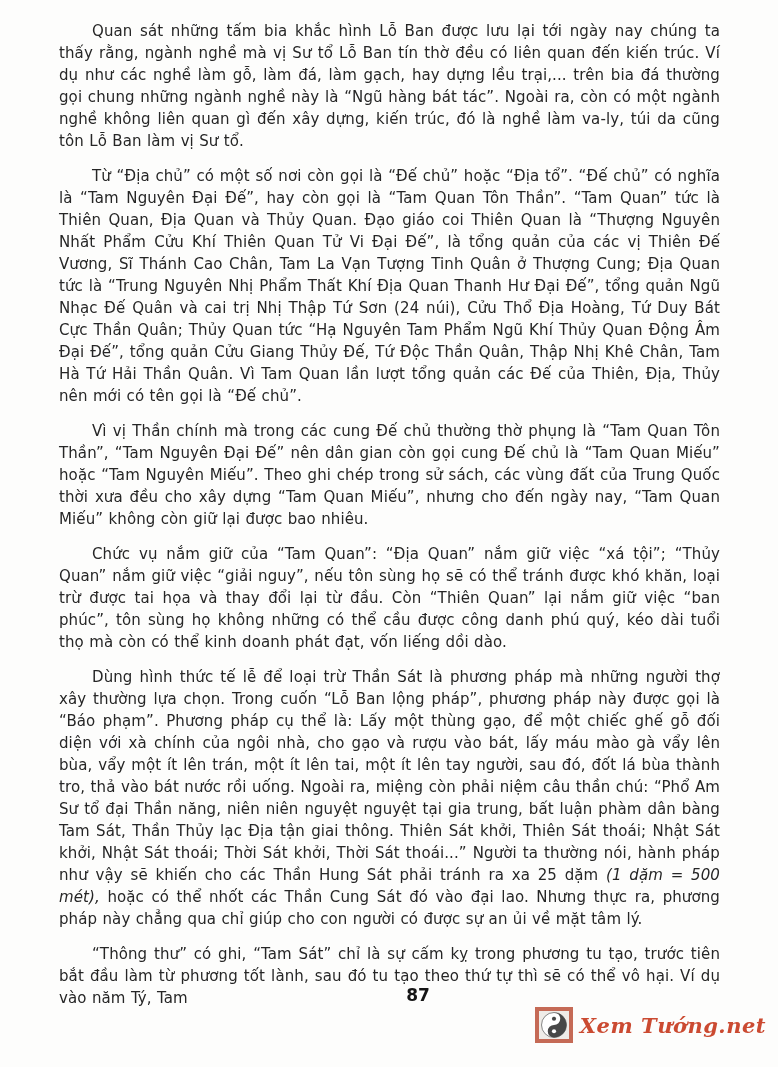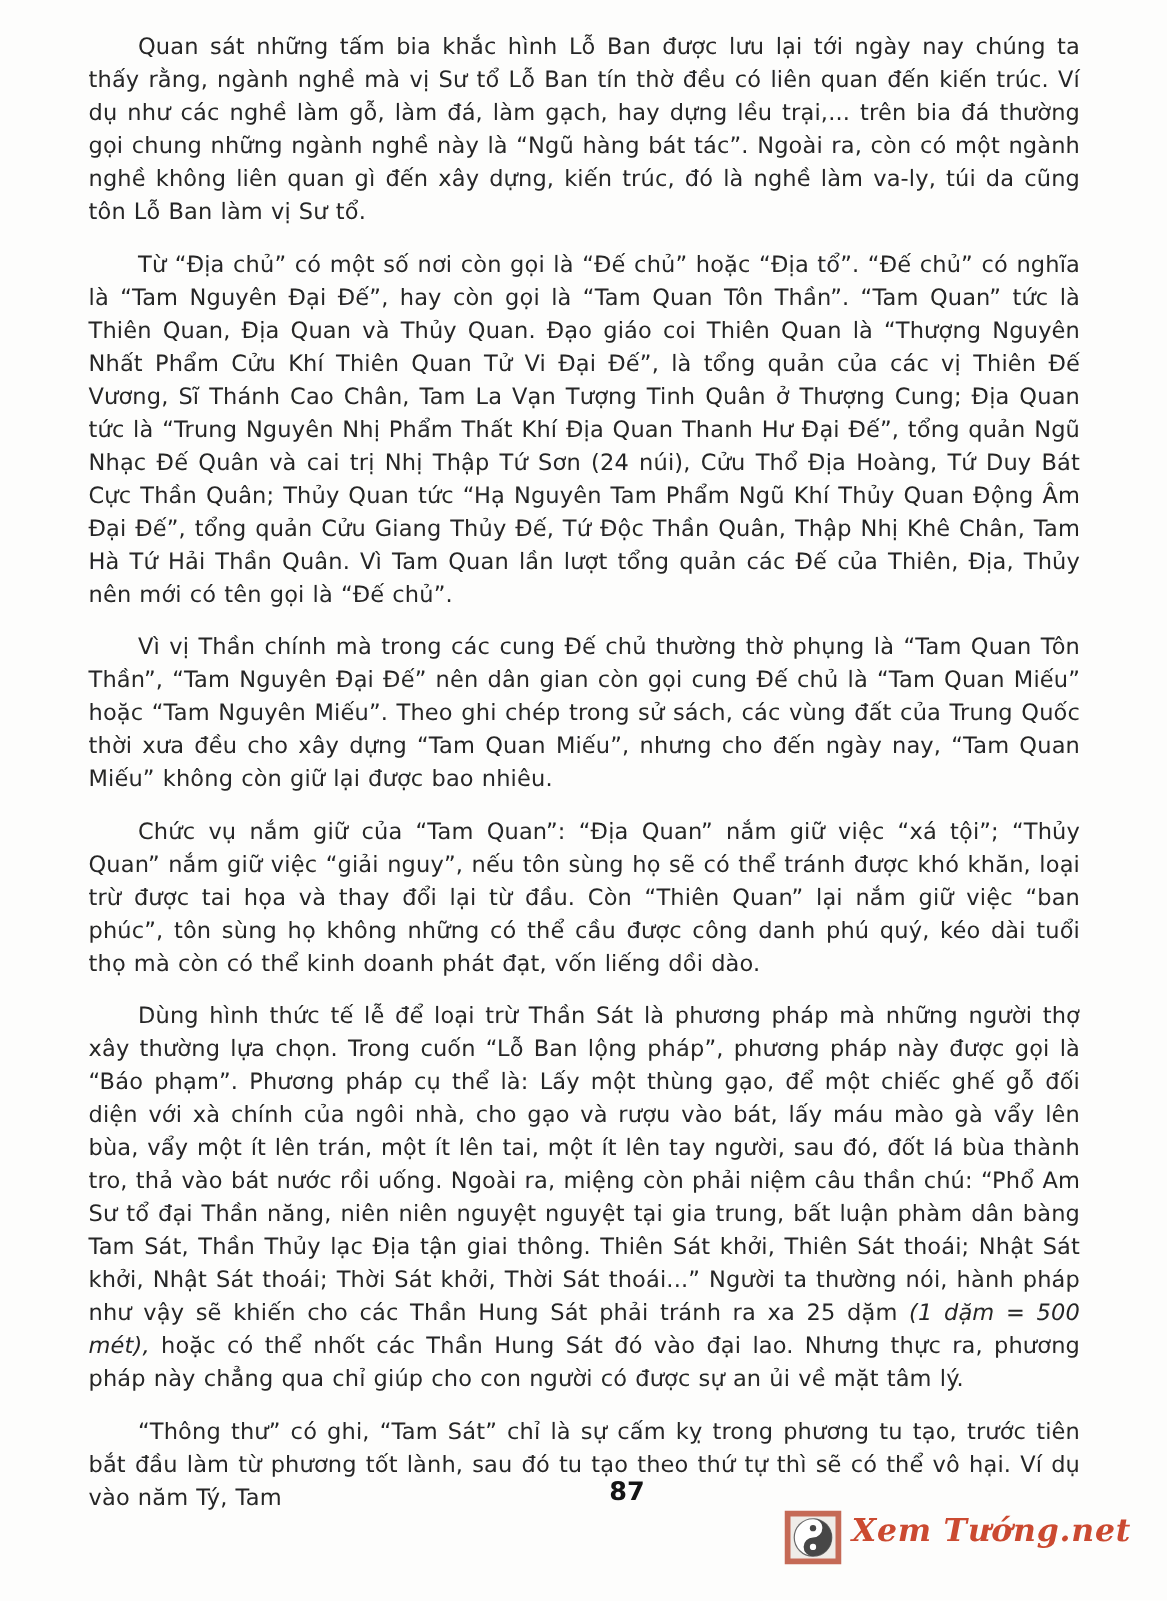--- a/index.html
+++ b/index.html
@@ -36,22 +36,23 @@
     position:absolute;
     left:0;top:985px;width:778px;
     text-align:center;
     font-size:17px;
     font-weight:bold;
     color:#151515;
     padding-left:29px;
   }
   .watermark{
     position:absolute;
-    top:1007px;right:24px;
+    top:1007px;right:12px;
     display:flex;
+    align-items:center;
     gap:7px;
     text-decoration:none;
     cursor:pointer;
   }
   .wm-icon{
     display:inline-block;
     width:38px;height:36px;
     line-height:0;
   }
   .wm-text{
@@ -69,21 +70,21 @@
 <div class="page">
 
   <div class="text-block">
     <p class="para">Quan sát những tấm bia khắc hình Lỗ Ban được lưu lại tới ngày nay chúng ta thấy rằng, ngành nghề mà vị Sư tổ Lỗ Ban tín thờ đều có liên quan đến kiến trúc. Ví dụ như các nghề làm gỗ, làm đá, làm gạch, hay dựng lều trại,... trên bia đá thường gọi chung những ngành nghề này là “Ngũ hàng bát tác”. Ngoài ra, còn có một ngành nghề không liên quan gì đến xây dựng, kiến trúc, đó là nghề làm va-ly, túi da cũng tôn Lỗ Ban làm vị Sư tổ.</p>
     <p class="para">Từ “Địa chủ” có một số nơi còn gọi là “Đế chủ” hoặc “Địa tổ”. “Đế chủ” có nghĩa là “Tam Nguyên Đại Đế”, hay còn gọi là “Tam Quan Tôn Thần”. “Tam Quan” tức là Thiên Quan, Địa Quan và Thủy Quan. Đạo giáo coi Thiên Quan là “Thượng Nguyên Nhất Phẩm Cửu Khí Thiên Quan Tử Vi Đại Đế”, là tổng quản của các vị Thiên Đế Vương, Sĩ Thánh Cao Chân, Tam La Vạn Tượng Tinh Quân ở Thượng Cung; Địa Quan tức là “Trung Nguyên Nhị Phẩm Thất Khí Địa Quan Thanh Hư Đại Đế”, tổng quản Ngũ Nhạc Đế Quân và cai trị Nhị Thập Tứ Sơn (24 núi), Cửu Thổ Địa Hoàng, Tứ Duy Bát Cực Thần Quân; Thủy Quan tức “Hạ Nguyên Tam Phẩm Ngũ Khí Thủy Quan Động Âm Đại Đế”, tổng quản Cửu Giang Thủy Đế, Tứ Độc Thần Quân, Thập Nhị Khê Chân, Tam Hà Tứ Hải Thần Quân. Vì Tam Quan lần lượt tổng quản các Đế của Thiên, Địa, Thủy nên mới có tên gọi là “Đế chủ”.</p>
     <p class="para">Vì vị Thần chính mà trong các cung Đế chủ thường thờ phụng là “Tam Quan Tôn Thần”, “Tam Nguyên Đại Đế” nên dân gian còn gọi cung Đế chủ là “Tam Quan Miếu” hoặc “Tam Nguyên Miếu”. Theo ghi chép trong sử sách, các vùng đất của Trung Quốc thời xưa đều cho xây dựng “Tam Quan Miếu”, nhưng cho đến ngày nay, “Tam Quan Miếu” không còn giữ lại được bao nhiêu.</p>
     <p class="para">Chức vụ nắm giữ của “Tam Quan”: “Địa Quan” nắm giữ việc “xá tội”; “Thủy Quan” nắm giữ việc “giải nguy”, nếu tôn sùng họ sẽ có thể tránh được khó khăn, loại trừ được tai họa và thay đổi lại từ đầu. Còn “Thiên Quan” lại nắm giữ việc “ban phúc”, tôn sùng họ không những có thể cầu được công danh phú quý, kéo dài tuổi thọ mà còn có thể kinh doanh phát đạt, vốn liếng dồi dào.</p>
     <p class="para">
       <span>Dùng hình thức tế lễ để loại trừ Thần Sát là phương pháp mà những người thợ xây thường lựa chọn. Trong cuốn “Lỗ Ban lộng pháp”, phương pháp này được gọi là “Báo phạm”. Phương pháp cụ thể là: Lấy một thùng gạo, để một chiếc ghế gỗ đối diện với xà chính của ngôi nhà, cho gạo và rượu vào bát, lấy máu mào gà vẩy lên bùa, vẩy một ít lên trán, một ít lên tai, một ít lên tay người, sau đó, đốt lá bùa thành tro, thả vào bát nước rồi uống. Ngoài ra, miệng còn phải niệm câu thần chú: “Phổ Am Sư tổ đại Thần năng, niên niên nguyệt nguyệt tại gia trung, bất luận phàm dân bàng Tam Sát, Thần Thủy lạc Địa tận giai thông. Thiên Sát khởi, Thiên Sát thoái; Nhật Sát khởi, Nhật Sát thoái; Thời Sát khởi, Thời Sát thoái...” Người ta thường nói, hành pháp như vậy sẽ khiến cho các Thần Hung Sát phải tránh ra xa 25 dặm </span>
       <span class="italic">(1 dặm = 500 mét),</span>
-      <span> hoặc có thể nhốt các Thần Hung Sát đó vào đại lao. Nhưng thực ra, phương pháp này chẳng qua chỉ giúp cho con người có được sự an ủi về mặt tâm lý.</span>
+      <span> hoặc có thể nhốt các Thần Cung Sát đó vào đại lao. Nhưng thực ra, phương pháp này chẳng qua chỉ giúp cho con người có được sự an ủi về mặt tâm lý.</span>
     </p>
     <p class="para">“Thông thư” có ghi, “Tam Sát” chỉ là sự cấm kỵ trong phương tu tạo, trước tiên bắt đầu làm từ phương tốt lành, sau đó tu tạo theo thứ tự thì sẽ có thể vô hại. Ví dụ vào năm Tý, Tam</p>
   </div>
 
   <div class="page-number">87</div>
 
   <a class="watermark">
     <span class="wm-icon">
       <svg width="38" height="36" viewBox="0 0 38 36" xmlns="http://www.w3.org/2000/svg">
         <rect x="2" y="2" width="34" height="32" fill="#efece8" stroke="#c56a56" stroke-width="4"></rect>

